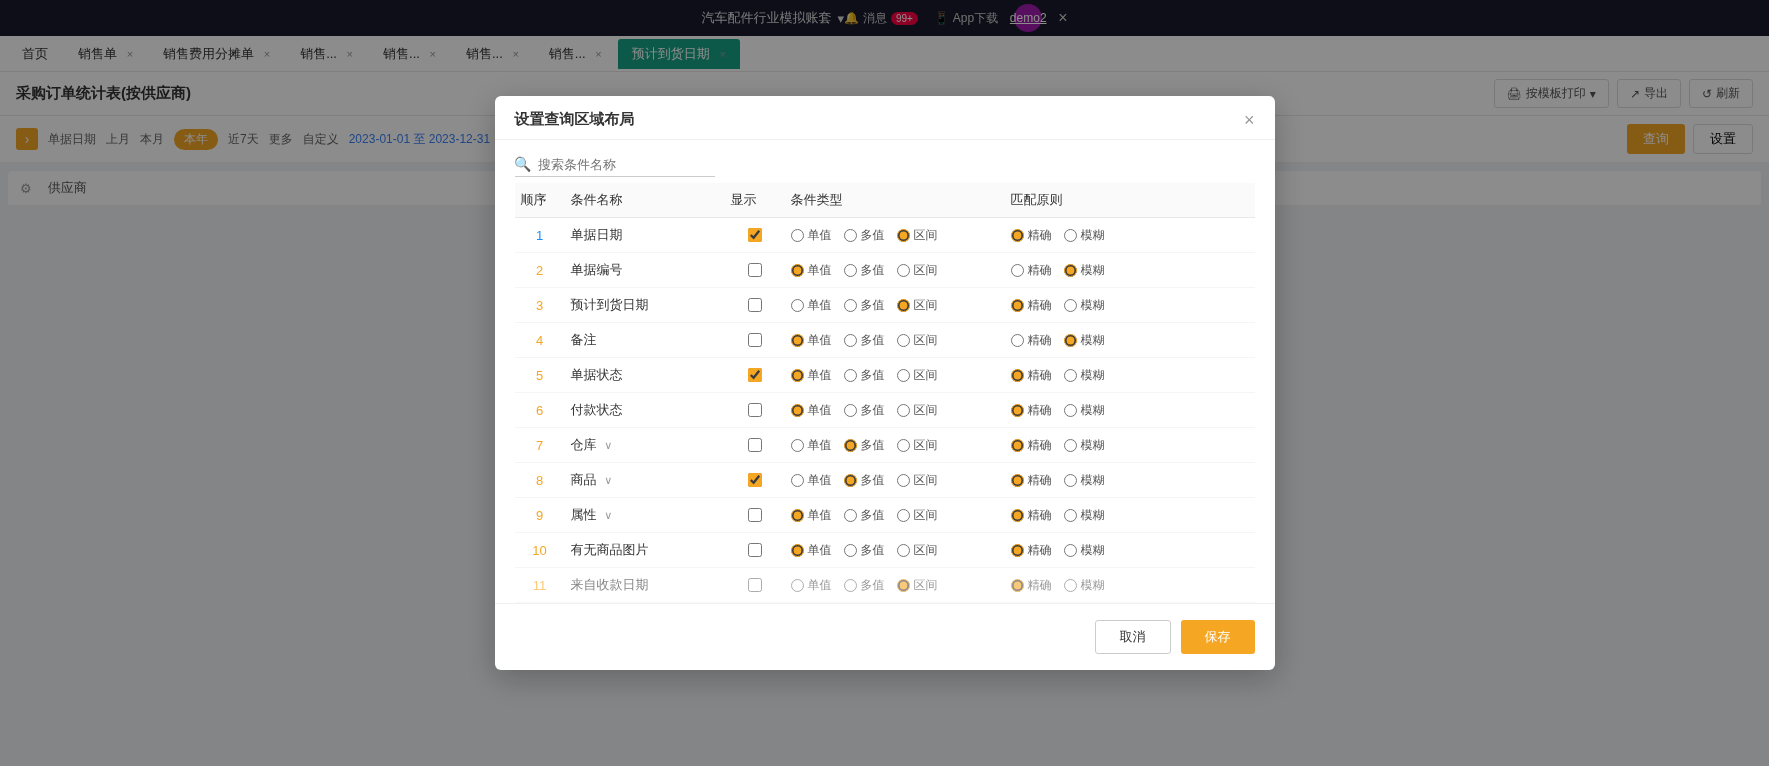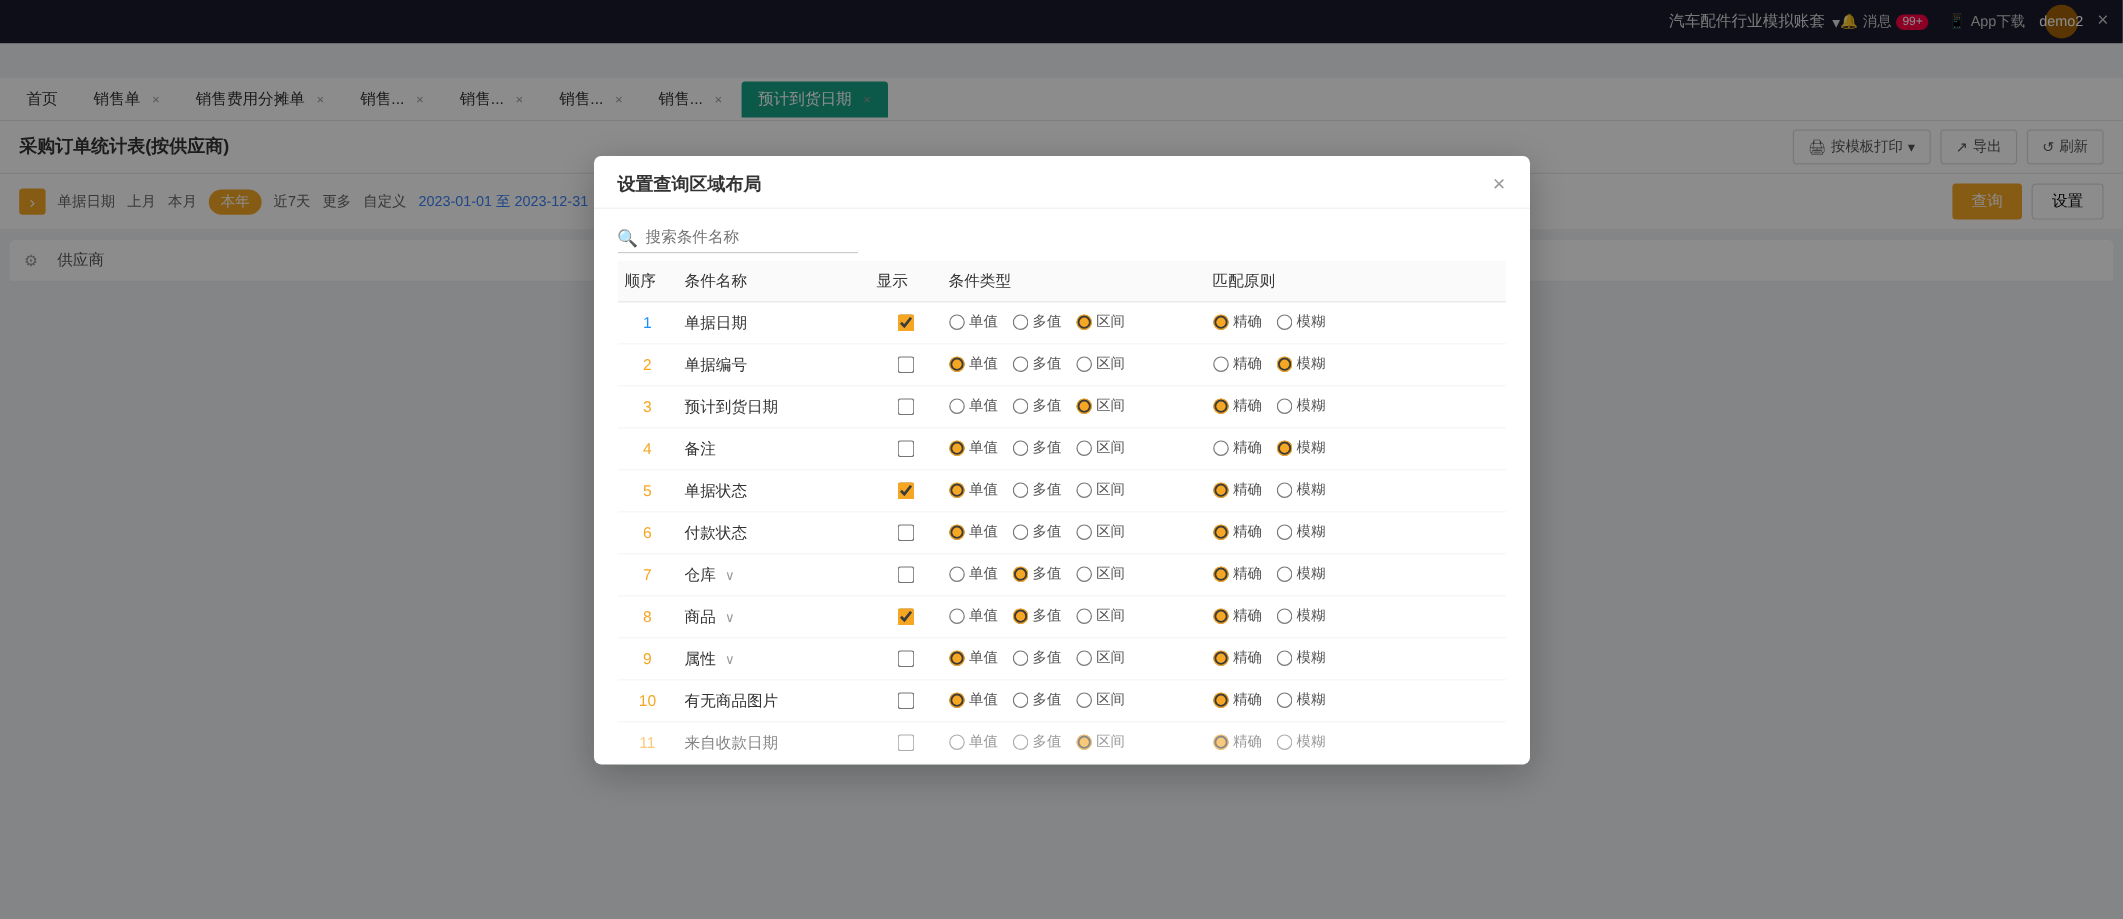--- a/index.html
+++ b/index.html
@@ -4,39 +4,38 @@
   <style>
     * { box-sizing: border-box; margin: 0; padding: 0; }
     body { font-family: 'Microsoft YaHei', Arial, sans-serif; font-size: 13px; background: #f0f2f5; }
 
     
     .top-bar {
       height: 36px;
       background: #1a1a2e;
       display: flex;
       align-items: center;
-      justify-content: flex-end;
+      justify-content: center;
       padding: 0 12px;
       color: #ccc;
     }
     .top-bar-left { font-size: 13px; color: #ddd; display: flex; align-items: center; gap: 6px; }
     .top-bar-right { display: flex; align-items: center; gap: 16px; font-size: 12px; color: #ccc; }
     .top-bar-right .badge { background: #f04; color: white; border-radius: 10px; padding: 1px 5px; font-size: 10px; }
     .close-btn-top { color: #ccc; cursor: pointer; font-size: 16px; }
 
     
     .tab-bar {
       height: 36px;
       background: #fff;
       display: flex;
       align-items: center;
       padding: 0 8px;
       border-bottom: 1px solid #e8e8e8;
       gap: 2px;
-      margin-top: 29px;
     }
     .tab-item {
       padding: 6px 14px;
       font-size: 13px;
       cursor: pointer;
       color: #333;
       border-radius: 3px 3px 0 0;
       white-space: nowrap;
     }
     .tab-item.active {
@@ -212,21 +211,21 @@
       border-top: 1px solid #f0f0f0;
     }
     .btn-cancel { background: white; border: 1px solid #ccc; padding: 7px 24px; border-radius: 3px; cursor: pointer; font-size: 13px; color: #333; }
     .btn-save { background: #f5a623; color: white; border: none; padding: 7px 24px; border-radius: 3px; cursor: pointer; font-size: 13px; font-weight: 500; }
 
     
     .conditions-table::-webkit-scrollbar { width: 6px; }
     .conditions-table::-webkit-scrollbar-track { background: #f5f5f5; }
     .conditions-table::-webkit-scrollbar-thumb { background: #ccc; border-radius: 3px; }
 
-    .avatar { width: 28px; height: 28px; border-radius: 50%; background: #a16207; color: white; display: flex; align-items: center; justify-content: center; font-size: 12px; }
+    .avatar { width: 28px; height: 28px; border-radius: 50%; background: #a21caf; color: white; display: flex; align-items: center; justify-content: center; font-size: 12px; text-decoration: underline; }
   </style>
 </head>
 <body>
 
 <div class="top-bar">
   <div class="top-bar-left">
     <span>汽车配件行业模拟账套</span>
     <span style="cursor:pointer">▾</span>
   </div>
   <div class="top-bar-right">
@@ -706,15 +705,19 @@
             </label>
           <label class="radio-label">
               <input type="radio" name="match11" style="">
               <span>模糊</span>
             </label>
         </div>
       </div>
 
     </div>
 
+    <div class="dialog-footer">
+      <button class="btn-cancel">取消</button>
+      <button class="btn-save">保存</button>
+    </div>
 
   </div>
 </div>
 
 </body></html>

